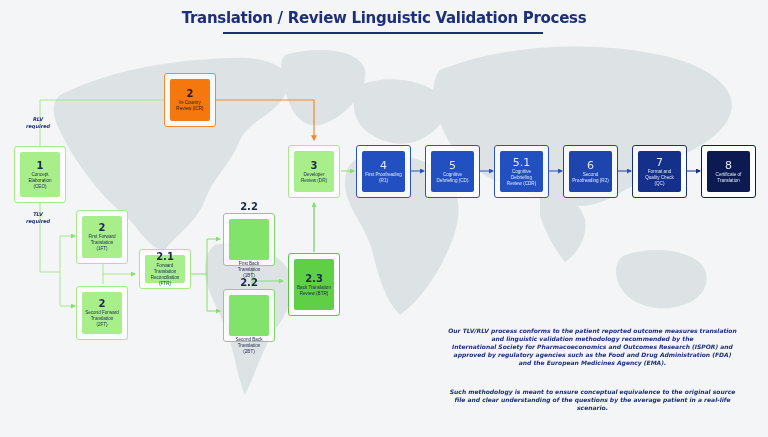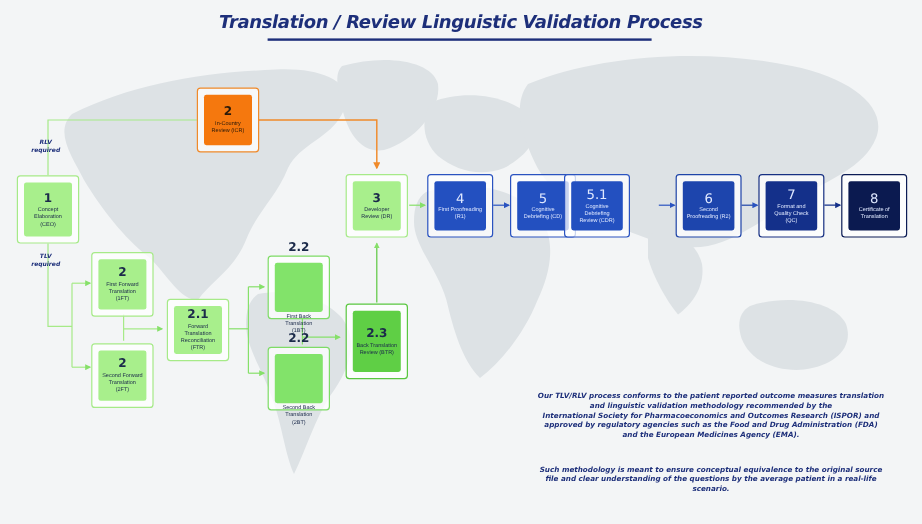--- a/index.html
+++ b/index.html
@@ -5,21 +5,21 @@
     html, body { margin:0; padding:0; }
     body {
       width:768px; height:437px; overflow:hidden; position:relative;
       background:#f3f5f6;
       font-family:"Liberation Sans", sans-serif;
     }
     .map { position:absolute; left:0; top:0; width:768px; height:437px; }
     .title {
       position:absolute; left:0; width:768px; top:9px; text-align:center;
       font-family:"DejaVu Sans", sans-serif; font-weight:bold; font-size:15px;
-      color:#1d2f7a; letter-spacing:-0.3px;font-style:italic;
+      color:#1d2f7a; letter-spacing:-0.3px;
     }
     .title-rule { position:absolute; left:223px; top:32px; width:320px; height:2px; background:#1d2f7a; }
     .note {
       position:absolute; font-family:"DejaVu Sans", sans-serif; font-weight:bold; font-style:italic;
       font-size:6px; color:#1d2f7a; text-align:center; line-height:8px;
     }
     .box-outer {
       position:absolute; border-radius:3px; box-sizing:border-box; background:rgba(255,255,255,0.75);
     }
     .box-inner {
@@ -148,21 +148,21 @@
   </div>
 </div>
 
 <div class="box-outer g-light" style="left:76px; top:286px; width:52px; height:54px;">
   <div class="box-inner">
     <div class="num">2</div>
     <div class="lbl">Second Forward Translation (2FT)</div>
   </div>
 </div>
 
-<div class="box-outer g-light" style="left:139px; top:249px; width:52px; height:52px;">
+<div class="box-outer g-light" style="left:139px; top:249px; width:52px; height:40px;">
   <div class="box-inner">
     <div class="num">2.1</div>
     <div class="lbl">Forward Translation Reconciliation (FTR)</div>
   </div>
 </div>
 
 <div class="box-outer g-mid" style="left:223px; top:213px; width:52px; height:53px;">
   <div class="box-inner">
     <div class="num">2.2</div>
     <div class="lbl">First Back Translation (1BT)</div>
@@ -197,21 +197,21 @@
   </div>
 </div>
 
 <div class="box-outer blue b1" style="left:425px; top:145px; width:55px; height:53px;">
   <div class="box-inner">
     <div class="num">5</div>
     <div class="lbl">Cognitive Debriefing (CD)</div>
   </div>
 </div>
 
-<div class="box-outer blue b1" style="left:470px; top:145px; width:55px; height:53px;">
+<div class="box-outer blue b1" style="left:494px; top:145px; width:55px; height:53px;">
   <div class="box-inner">
     <div class="num">5.1</div>
     <div class="lbl">Cognitive Debriefing Review (CDR)</div>
   </div>
 </div>
 
 <div class="box-outer blue b2" style="left:563px; top:145px; width:55px; height:53px;">
   <div class="box-inner">
     <div class="num">6</div>
     <div class="lbl">Second Proofreading (R2)</div>

